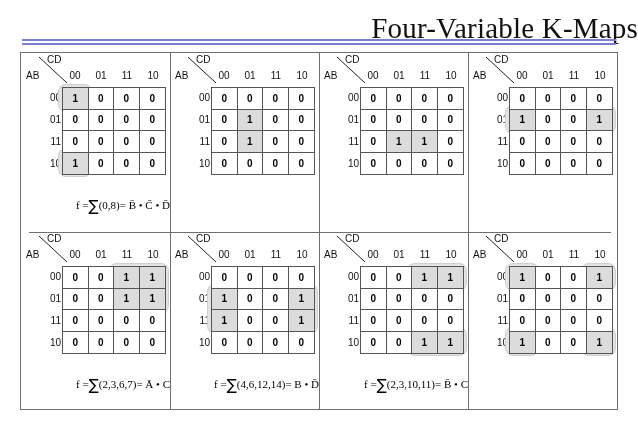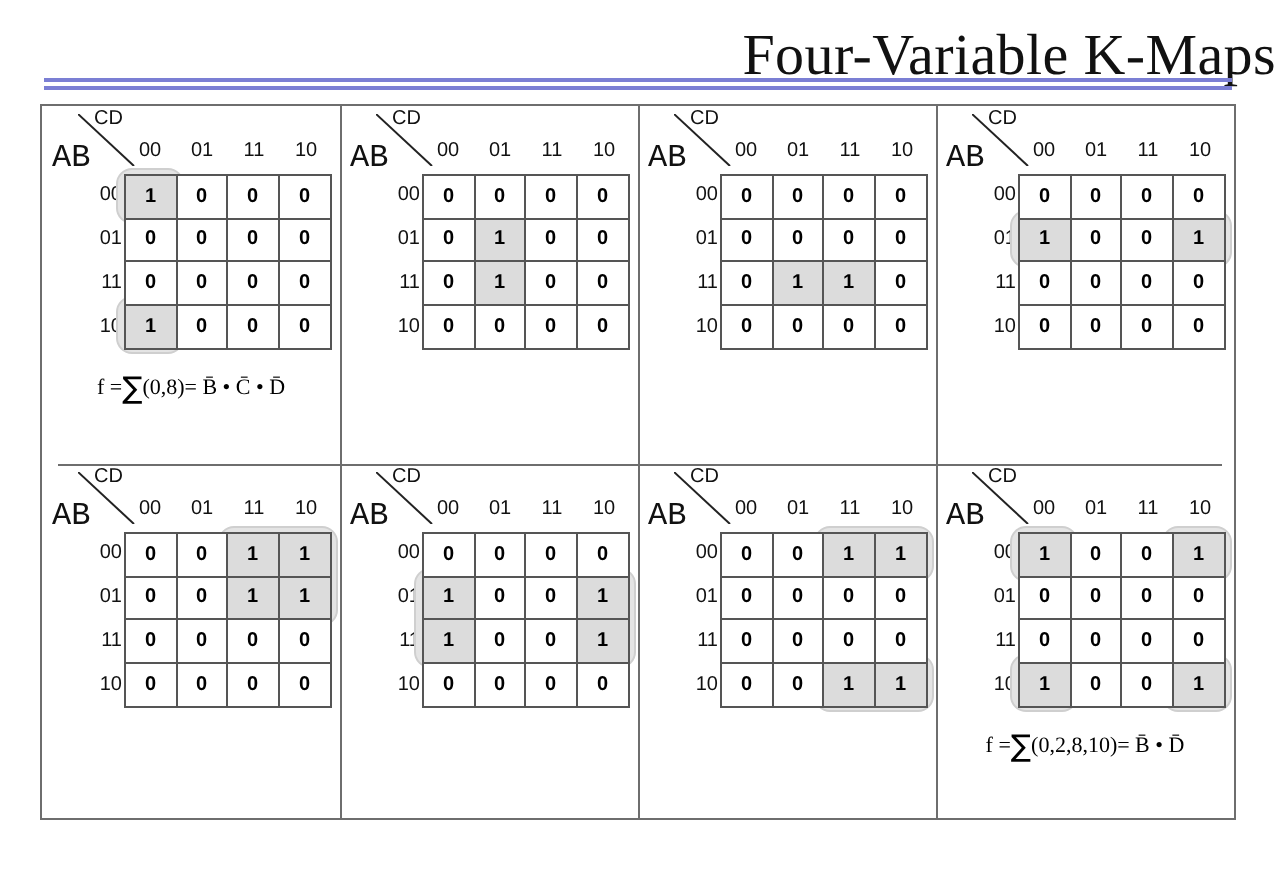--- a/index.html
+++ b/index.html
@@ -100,22 +100,22 @@
     top: 1px;
     font-family: "Liberation Sans", sans-serif;
     font-size: 10px;
     font-weight: normal;
     color: #111;
   }
   .ab-label {
     position: absolute;
     left: 5px;
     top: 17px;
-    font-family: Liberation Mono, monospace;
-    font-size: 16px;
+    font-family: Liberation Sans, sans-serif;
+    font-size: 10px;
     font-weight: normal;
     color: #111;
   }
   .diag {
     position: absolute;
     left: 18px;
     top: 4px;
     width: 30px;
     height: 26px;
     overflow: visible;
@@ -207,23 +207,23 @@
     position: absolute;
     background: #e4e4e4;
     border-radius: 7px;
     box-shadow: 0 0 0 1px #cfcfcf;
   }
 
   
   .kmap-formula {
     position: absolute;
     left: 0;
-    top: 132px;
+    top: 144px;
     width: 149px;
-    text-align: center;
+    text-align: right;
     font-family: "Liberation Serif", serif;
     font-size: 11px;
     color: #000;
     white-space: nowrap;
   }
   .kmap-formula .sig {
     font-size: 15px;
     vertical-align: -2px;
     font-family: "DejaVu Sans", sans-serif;
   }
@@ -499,20 +499,21 @@
               <div class="gcell">0</div>
             </div>
             <div class="grow">
               <div class="gcell">0</div>
               <div class="gcell">0</div>
               <div class="gcell">0</div>
               <div class="gcell">0</div>
             </div>
           </div>
         </div>
+        <div class="kmap-formula">f =<span class="sig">∑</span>(2,3,6,7)= Ā • C</div>
       </div>
       <div class="kmap" style="left: 149px; top: 179px;">
         <div class="kmap-head">
           <span class="cd-label">CD</span>
           <span class="ab-label">AB</span>
           <div class="diag"><svg width="30" height="26" viewBox="0 0 30 26">
               <line x1="0" y1="0" x2="28" y2="26" stroke="#222" stroke-width="1"></line>
             </svg></div>
           <div class="col-headers">
             <span>00</span>
@@ -552,20 +553,21 @@
               <div class="gcell hl">1</div>
             </div>
             <div class="grow">
               <div class="gcell">0</div>
               <div class="gcell">0</div>
               <div class="gcell">0</div>
               <div class="gcell">0</div>
             </div>
           </div>
         </div>
+        <div class="kmap-formula">f =<span class="sig">∑</span>(4,6,12,14)= B • D̄</div>
       </div>
       <div class="kmap" style="left: 298px; top: 179px;">
         <div class="kmap-head">
           <span class="cd-label">CD</span>
           <span class="ab-label">AB</span>
           <div class="diag"><svg width="30" height="26" viewBox="0 0 30 26">
               <line x1="0" y1="0" x2="28" y2="26" stroke="#222" stroke-width="1"></line>
             </svg></div>
           <div class="col-headers">
             <span>00</span>
@@ -605,20 +607,21 @@
               <div class="gcell">0</div>
             </div>
             <div class="grow">
               <div class="gcell">0</div>
               <div class="gcell">0</div>
               <div class="gcell hl">1</div>
               <div class="gcell hl">1</div>
             </div>
           </div>
         </div>
+        <div class="kmap-formula">f =<span class="sig">∑</span>(2,3,10,11)= B̄ • C</div>
       </div>
       <div class="kmap" style="left: 447px; top: 179px;">
         <div class="kmap-head">
           <span class="cd-label">CD</span>
           <span class="ab-label">AB</span>
           <div class="diag"><svg width="30" height="26" viewBox="0 0 30 26">
               <line x1="0" y1="0" x2="28" y2="26" stroke="#222" stroke-width="1"></line>
             </svg></div>
           <div class="col-headers">
             <span>00</span>
@@ -660,16 +663,15 @@
               <div class="gcell">0</div>
             </div>
             <div class="grow">
               <div class="gcell hl">1</div>
               <div class="gcell">0</div>
               <div class="gcell">0</div>
               <div class="gcell hl">1</div>
             </div>
           </div>
         </div>
-        <div class="kmap-formula">f =<span class="sig">∑</span>(0,2,8,10)= B̄ • D̄</div>
       </div>
     </div>
 </div>
 
 </body></html>

